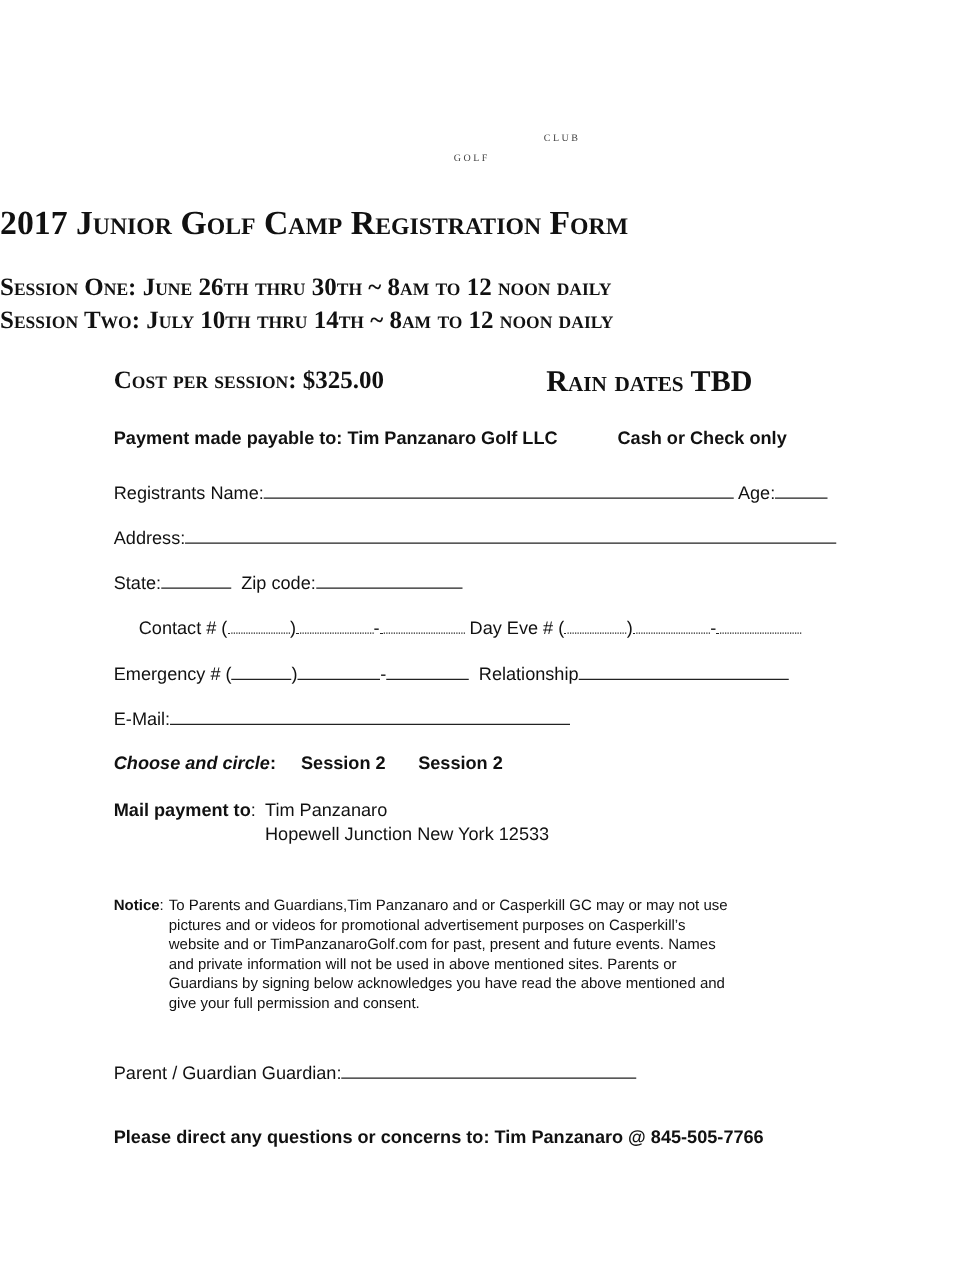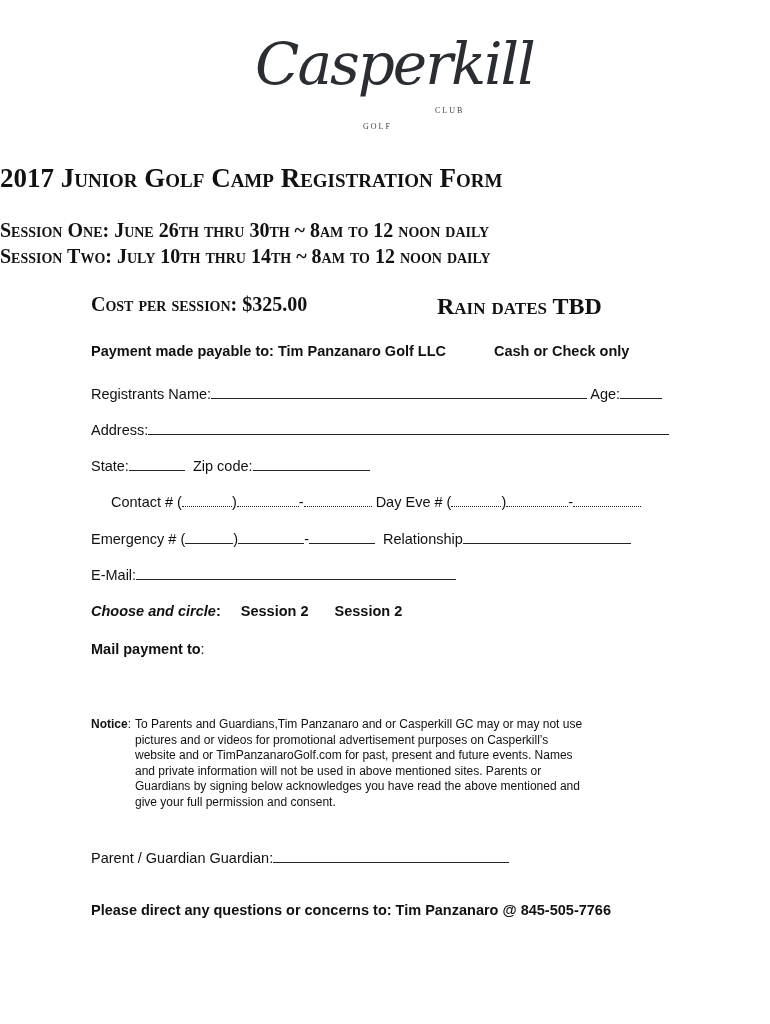--- a/index.html
+++ b/index.html
@@ -16,21 +16,20 @@
     .reg14 { font-family: "Liberation Sans", sans-serif; font-size: 14.5px; }
     .line { display: inline-block; border-bottom: 1px solid #222; height: 14px; vertical-align: baseline; }
     .row { left: 91px; white-space: nowrap; }
     .notice { left: 91px; top: 717px; width: 500px; font-family: "Liberation Sans", sans-serif; font-size: 12px; line-height: 15.5px; }
     .notice-body { position: absolute; left: 44px; top: 0; width: 455px; }
   </style>
 </head>
 <body>
 
 <div class="abs logo">
-  <div class="abs logo-script">Casperkill</div>
   <div class="abs logo-sub" style="left:108px; top:92px;">GOLF</div>
   <div class="abs logo-sub" style="left:180px; top:76px;">CLUB</div>
 </div>
 
 <div class="abs title">2017 Junior Golf Camp Registration Form</div>
 <div class="abs session" style="top:219px;">Session One: June 26th thru 30th ~ 8am to 12 noon daily</div>
 <div class="abs session" style="top:245px;">Session Two: July 10th thru 14th ~ 8am to 12 noon daily</div>
 
 <div class="abs cost">Cost per session: $325.00</div>
 <div class="abs rain">Rain dates TBD</div>
@@ -68,20 +67,22 @@
 
 <div class="abs row bold14" style="top:603px;">
   <span style="font-style:italic;">Choose and circle</span><span>:</span>
   <span style="margin-left:16px;">Session 2</span>
   <span style="margin-left:22px;">Session 2</span>
 </div>
 
 <div class="abs reg14" style="left:91px; top:640px; line-height:19px;">
   <span style="font-weight:bold;">Mail payment to</span><span>:</span>
   <div class="abs" style="left:121px; top:0; white-space:nowrap;">
+    <div>Tim Panzanaro</div>
+    <div>Hopewell Junction New York 12533</div>
   </div>
 </div>
 
 <div class="abs notice">
   <span style="font-weight:bold;">Notice</span><span>:</span>
   <div class="notice-body">To Parents and Guardians,Tim Panzanaro and or Casperkill GC may or may not use pictures and or videos for promotional advertisement purposes on Casperkill’s website and or TimPanzanaroGolf.com for past, present and future events. Names and private information will not be used in above mentioned sites. Parents or Guardians by signing below acknowledges you have read the above mentioned and give your full permission and consent.</div>
 </div>
 
 <div class="abs row reg14" style="top:848px;">
   <span>Parent / Guardian Guardian:</span><span class="line" style="width:236px;"></span>

